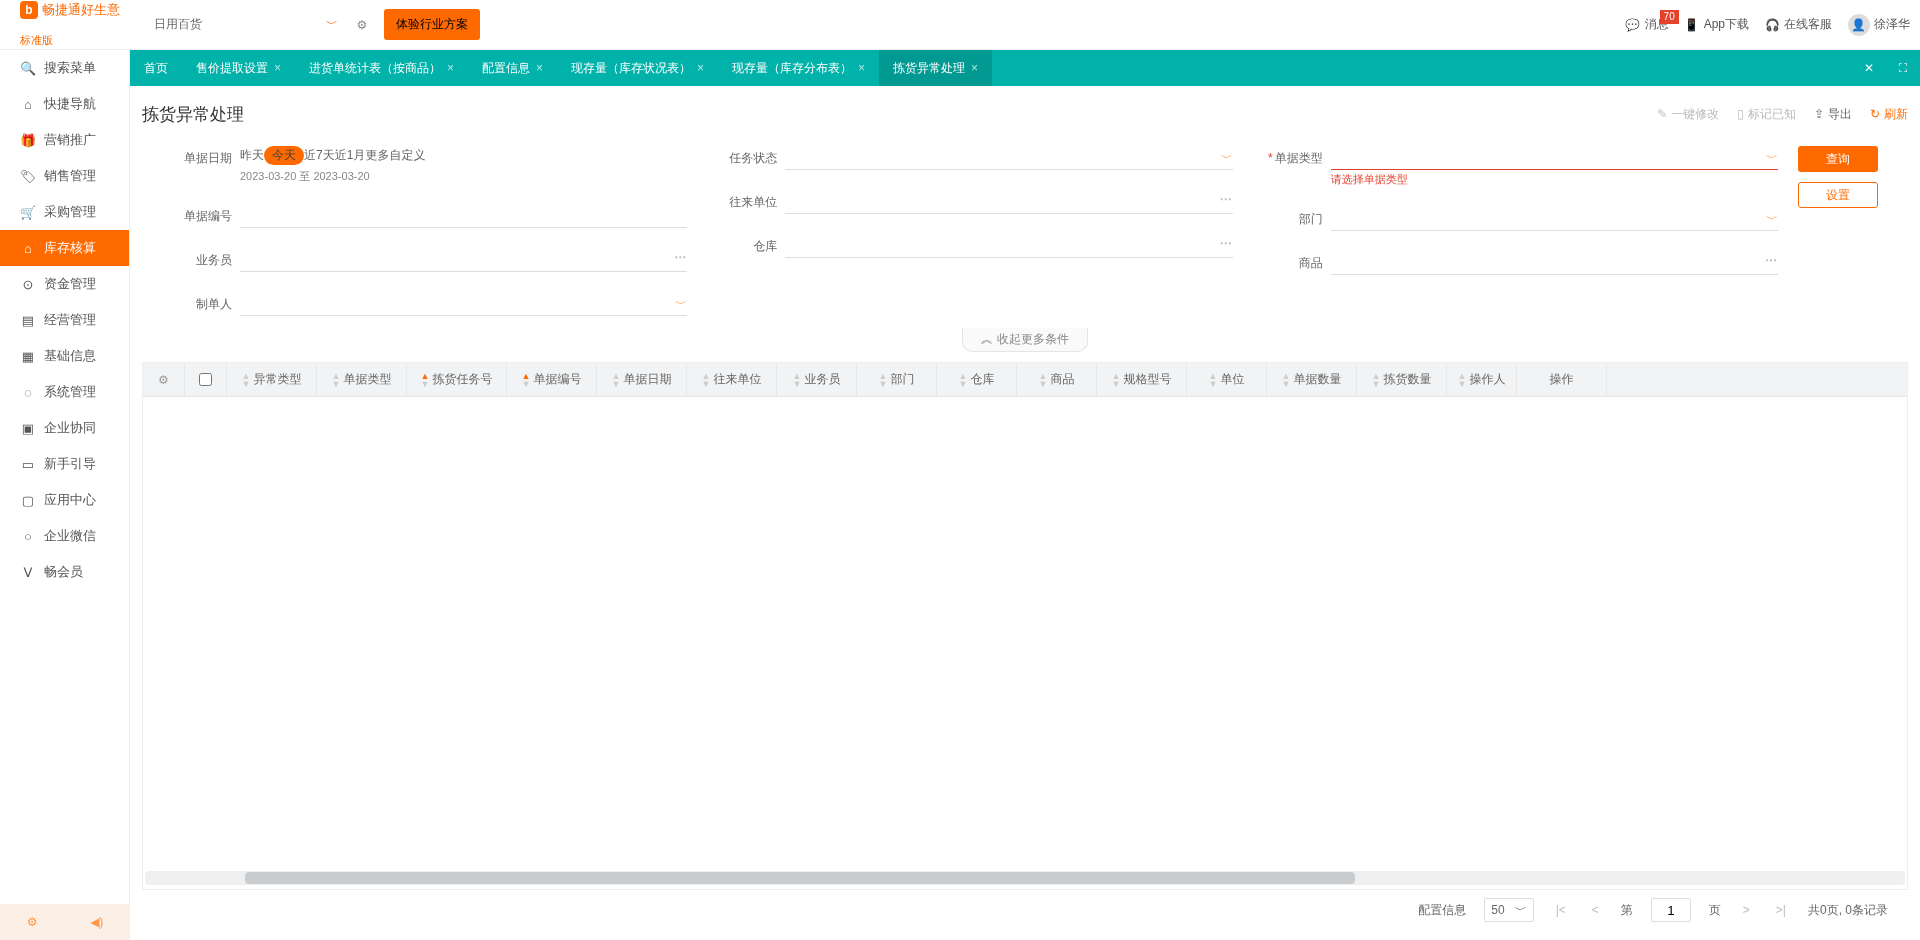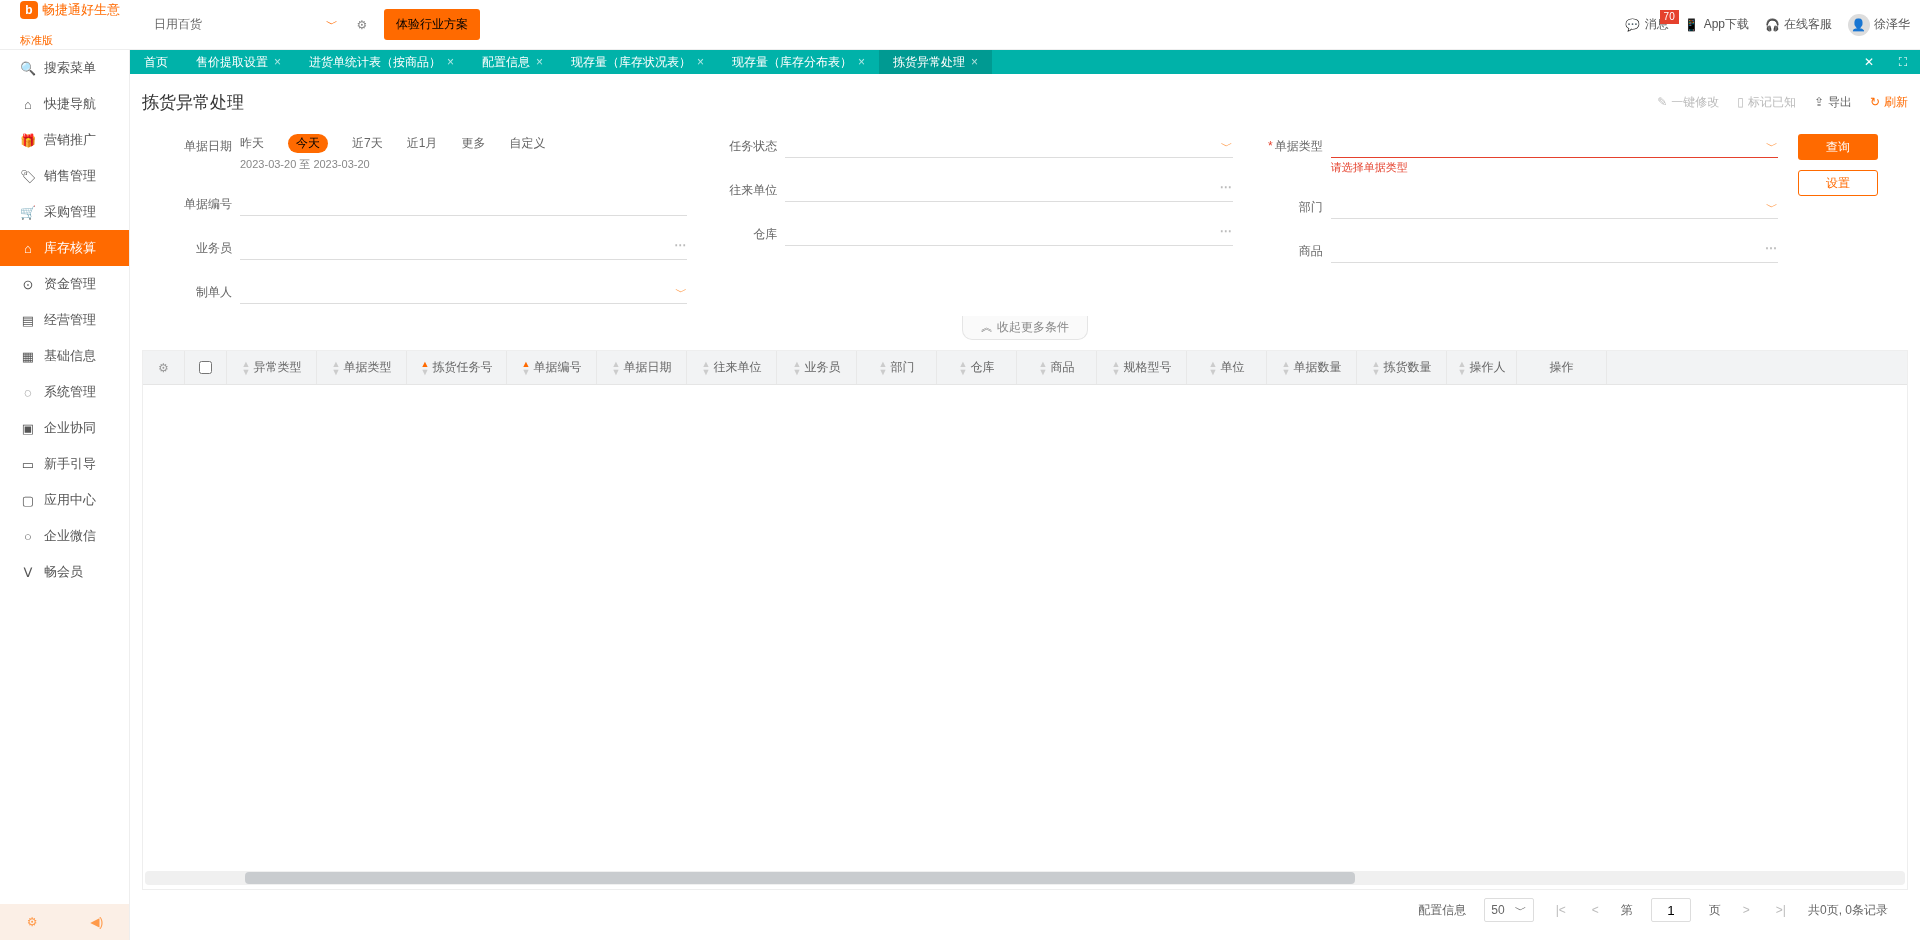--- a/index.html
+++ b/index.html
@@ -29,21 +29,21 @@
 
 .sidebar { width: 130px; background: #fff; border-right: 1px solid #eee; display: flex; flex-direction: column; }
 .sb-item { height: 36px; display: flex; align-items: center; gap: 8px; padding-left: 20px; color: #555; cursor: pointer; font-size: 13px;}
 .sb-item.active { background: #ff6a00; color: #fff; }
 .sb-item .sb-icon { width: 16px; text-align: center; }
 .sb-footer { margin-top: auto; height: 36px; display: flex; align-items: center; justify-content: space-around; background: #fbefe6; }
 .sb-footer .ic { width: 30px; height: 30px; display:flex; align-items:center; justify-content:center; color:#ff9a4a; cursor:pointer; }
 
 
 .main { flex: 1; display: flex; flex-direction: column; background: #f5f6f7; min-width:0; }
-.tabs { height: 24px; background: #00b2a9; display: flex; align-items: stretch; color: #fff; }
+.tabs { height: 36px; background: #00b2a9; display: flex; align-items: stretch; color: #fff; }
 .tab { padding: 0 14px; display: flex; align-items: center; gap: 6px; cursor: pointer; font-size: 12px; white-space: nowrap; }
 .tab.active { background: #009a92; }
 .tab .close-x { font-size: 12px; opacity: .7; cursor: pointer; }
 .tabs-spacer { flex: 1; }
 .tab-action { width: 34px; display: flex; align-items:center; justify-content:center; cursor:pointer; color:#fff; }
 
 .content { flex: 1; padding: 10px 12px; display: flex; flex-direction: column; background:#fff; margin:0; min-height:0;}
 
 .page-bar { height: 36px; display: flex; align-items: center; }
 .page-title { font-size: 17px; color: #333; }
@@ -53,23 +53,23 @@
 .pb-link.dark { color:#666; }
 
 
 .filter-panel { display:flex; padding: 14px 30px 6px 30px; }
 .filter-cols { flex:1; display:flex; gap:30px; }
 .fcol { flex:1; display:flex; flex-direction:column; gap:20px; min-width:0;}
 .frow { display:flex; align-items:flex-start; gap:8px; }
 .flab { width: 60px; text-align: right; color: #666; padding-top:4px; font-size:12px; }
 .flab .req { color:#e5412d; margin-right:2px;}
 .fval { flex:1; min-width:0;}
-.date-opts { display:flex; gap:24px; align-items:center; flex-wrap:wrap; color:#666; }
+.date-opts { display:flex; gap:0; align-items:center; flex-wrap:wrap; color:#666; }
 .date-opts .opt { cursor:pointer; }
-.date-opts .opt.active { background:#ff6a00; color:#000000; border-radius:10px; padding:1px 8px; }
+.date-opts .opt.active { background:#ff6a00; color:#404040; border-radius:10px; padding:1px 8px; }
 .date-text { color:#888; font-size:11px; margin-top:4px;}
 .uline { border:none; border-bottom:1px solid #ddd; width:100%; height:24px; background:transparent; outline:none; font-size:12px; }
 .uline.error { border-bottom-color:#e5412d; }
 .errmsg { color:#e5412d; font-size:11px; margin-top:2px;}
 .sel-wrap { position:relative; }
 .sel-wrap .caret { position:absolute; right:0; top:4px; color:#ff9a4a; pointer-events:none; }
 .sel-wrap .dots { position:absolute; right:0; top:2px; color:#bbb; cursor:pointer; font-weight:bold; letter-spacing:1px;}
 .filter-side { width:80px; display:flex; flex-direction:column; gap:10px; margin-left:20px; align-items:stretch; }
 .btn-primary { background:#ff6a00; color:#fff; border:none; border-radius:3px; height:26px; cursor:pointer; font-size:12px;}
 .btn-outline { background:#fff; color:#ff6a00; border:1px solid #ff6a00; border-radius:3px; height:26px; cursor:pointer; font-size:12px;}

